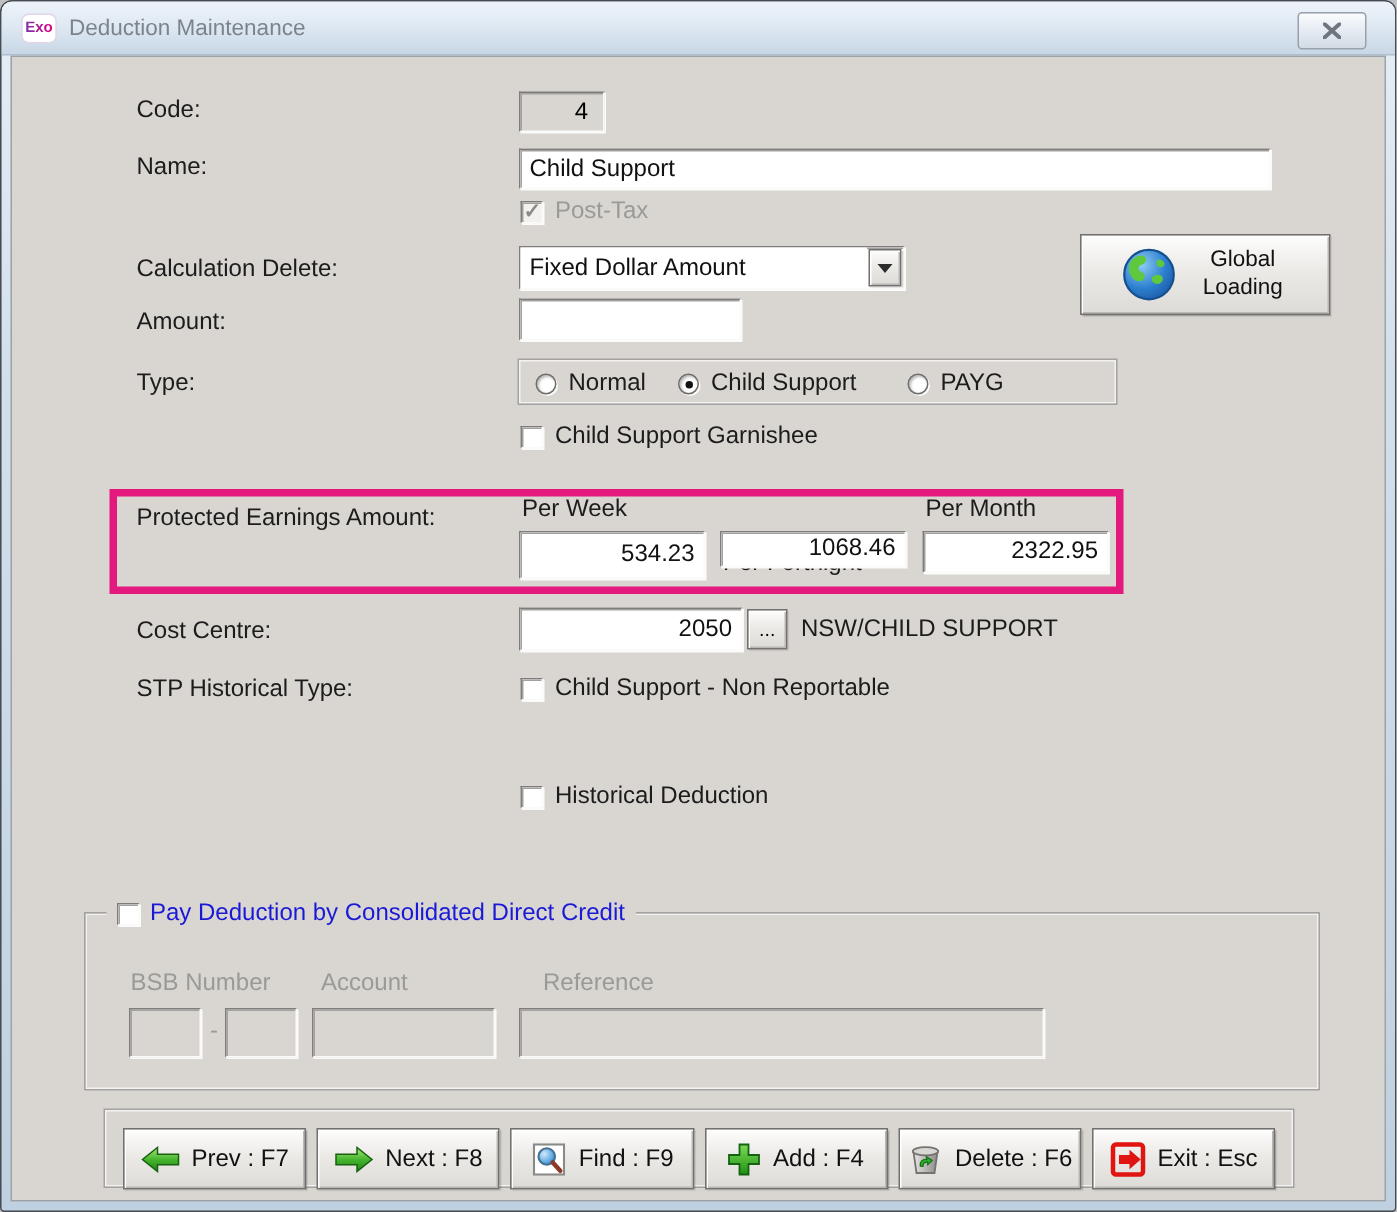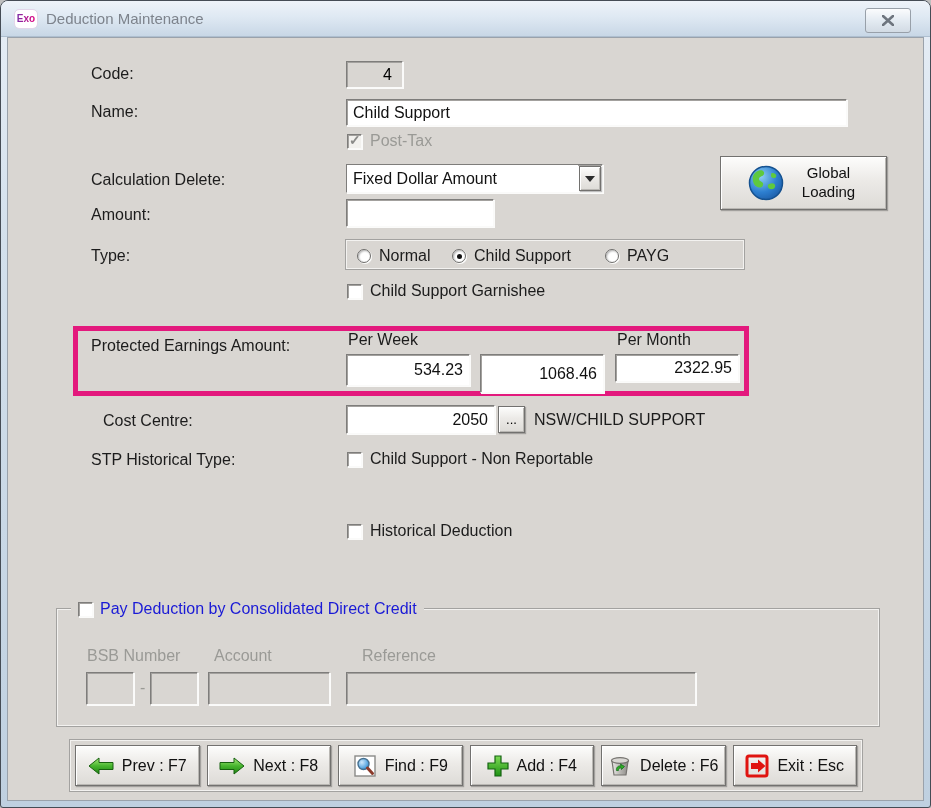--- a/index.html
+++ b/index.html
@@ -83,21 +83,21 @@
   .combo-btn{
     width:22px;display:flex;align-items:center;justify-content:center;margin:1px;
   }
   .tri-down{width:0;height:0;border-left:5px solid transparent;border-right:5px solid transparent;border-top:6px solid #2b2b2b;}
   .highlight-box{position:absolute;border:5px solid #e3197d;background:transparent;pointer-events:none;}
   .groupbox{position:absolute;padding-left:20px;}
   .legend{
     position:absolute;top:-9px;left:14px;display:flex;align-items:center;gap:7px;
     background:#d9d6d2;padding:0 7px;font-size:16px;color:#1a1ad6;
   }
-  .btnbar{position:absolute;display:flex;gap:7px;padding:5px;}
+  .btnbar{position:absolute;display:flex;gap:7px;padding:12px;}
   .cmd-btn{
     flex:1;height:41px;display:flex;align-items:center;justify-content:center;gap:8px;
     font-size:16px;color:#111;
   }
   .global-btn{
     position:absolute;display:flex;align-items:center;justify-content:center;gap:12px;
     font-size:15px;color:#111;text-align:center;
   }
   .global-label{width:64px;line-height:1.25;}
 </style>
@@ -161,24 +161,24 @@
     <span class="checkbox"></span>
     <span>Child Support Garnishee</span>
   </div>
 
   <div class="highlight-box" style="left: 72px; top: 325px; width: 676px; height: 70px; border-color: rgb(227, 25, 125);"></div>
   <div class="lbl" style="left:90px;top:336px;">Protected Earnings Amount:</div>
   <div class="lbl" style="left:347px;top:330px;">Per Week</div>
   <div class="lbl" style="left:481px;top:330px;margin-top:36px;">Per Fortnight</div>
   <div class="lbl" style="left:616px;top:330px;">Per Month</div>
   <input class="field sunken" style="left: 345px; top: 353px; width: 124px; height: 32px; text-align: right;" readonly="" value="534.23">
-  <input class="field sunken" style="left: 479px; top: 353px; width: 124px; height: 39px; text-align: right;" readonly="" value="1068.46">
+  <input class="field sunken" style="left: 479px; top: 353px; width: 124px; height: 24px; text-align: right;" readonly="" value="1068.46">
   <input class="field sunken" style="left: 614px; top: 353px; width: 124px; height: 28px; text-align: right;" readonly="" value="2322.95">
 
-  <div class="lbl" style="left:90px;top:411px;margin-left:12px;">Cost Centre:</div>
+  <div class="lbl" style="left:90px;top:411px;">Cost Centre:</div>
   <input class="field sunken" style="left: 345px; top: 404px; width: 149px; height: 29px; text-align: right;" readonly="" value="2050">
   <div class="raised" style="position:absolute;left:497px;top:405px;width:27px;height:27px;display:flex;align-items:center;justify-content:center;font-size:13px;">...</div>
   <div class="lbl" style="left:533px;top:410px;">NSW/CHILD SUPPORT</div>
 
   <div class="lbl" style="left:90px;top:450px;">STP Historical Type:</div>
   <div class="row-flex" style="left:346px;top:449px;gap:8px;">
     <span class="checkbox"></span>
     <span>Child Support - Non Reportable</span>
   </div>
 

